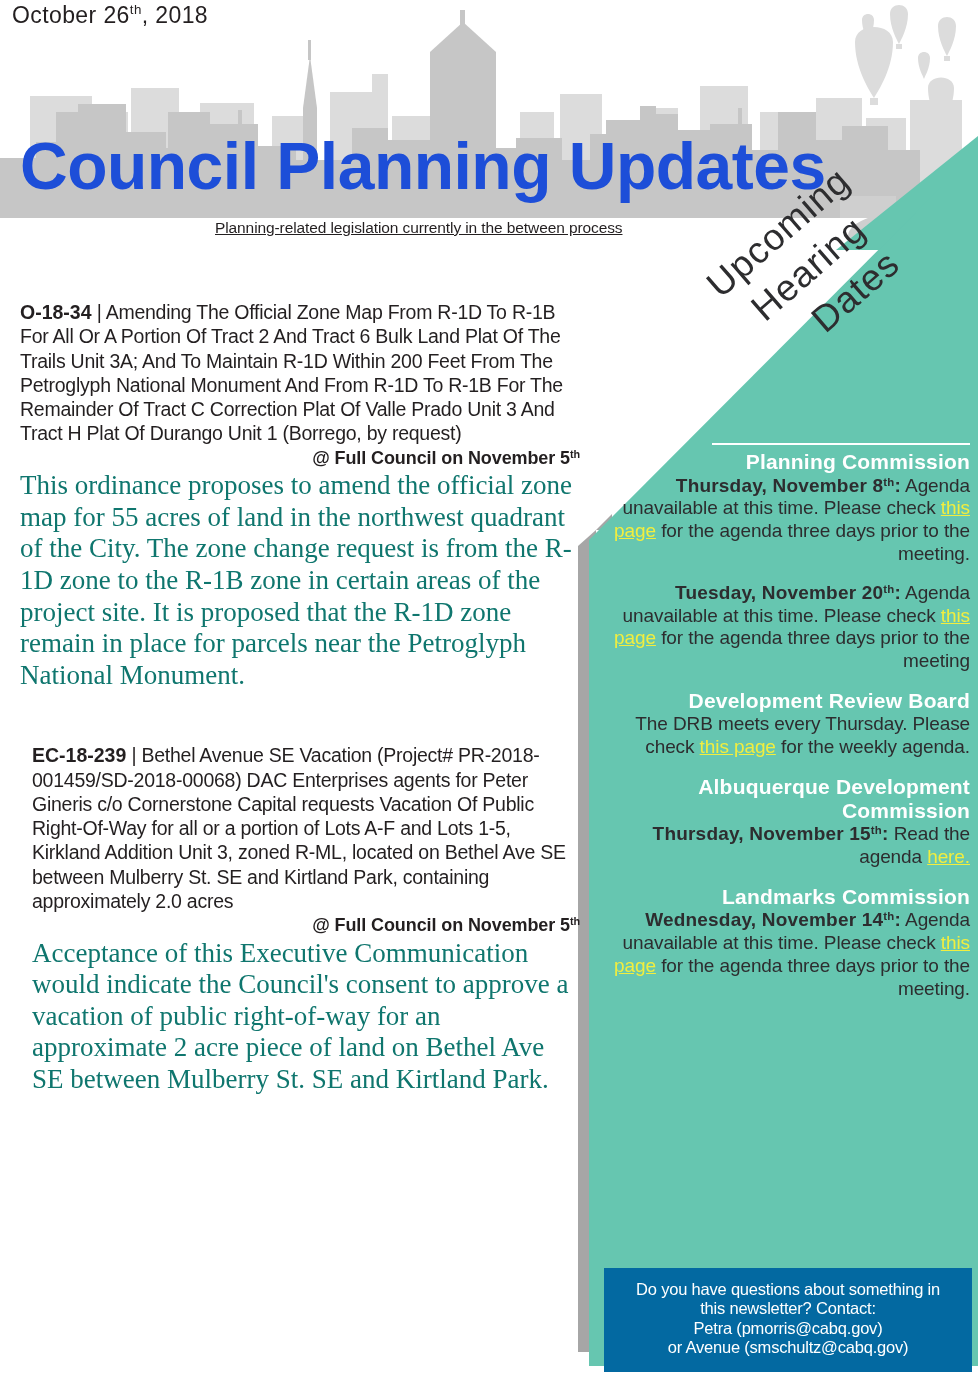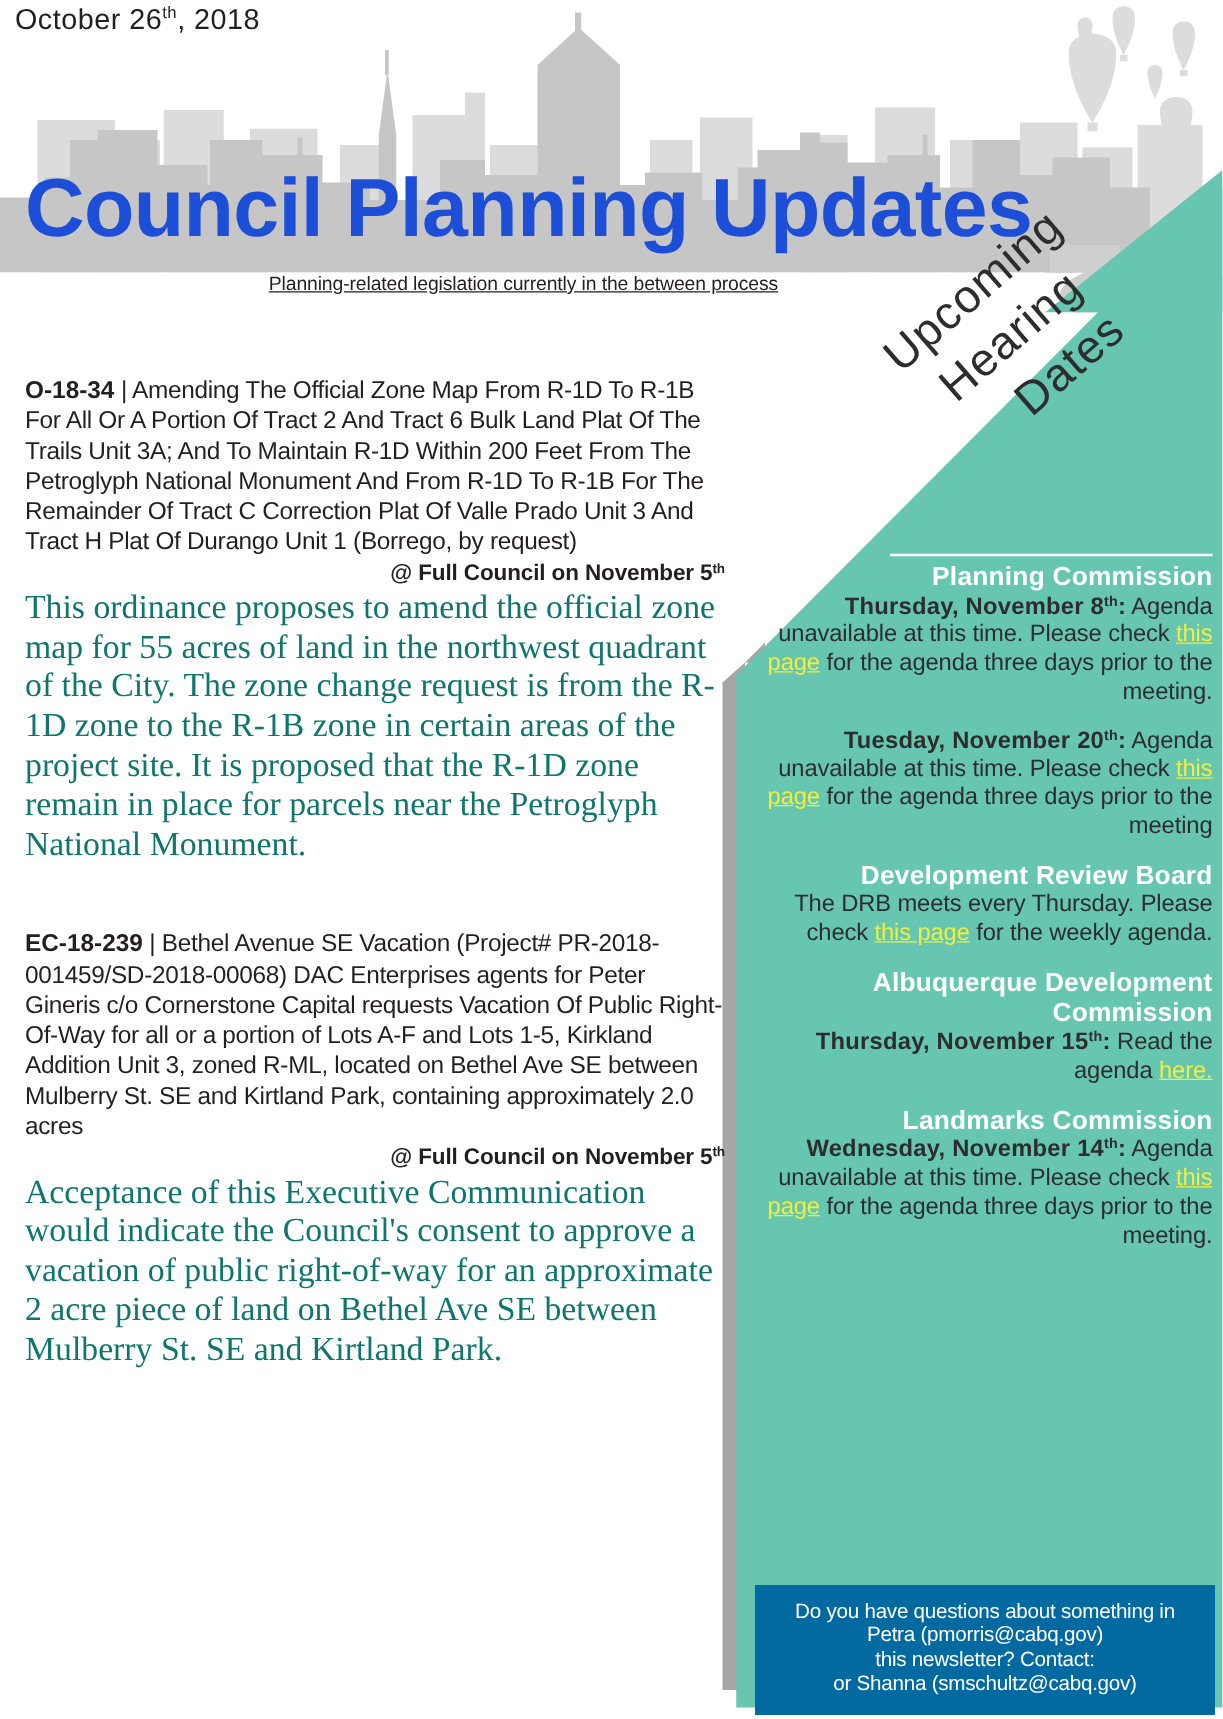--- a/index.html
+++ b/index.html
@@ -343,32 +343,32 @@
     <div class="sb-head">
       <div>Landmarks Commission</div>
     </div>
     <div class="sb-body"><span class="sb-date"><span>Wednesday, November 14</span><sup>th</sup><span>:</span></span><span> Agenda unavailable at this time. Please check </span><a class="sb-link" href="#">this page</a><span> for the agenda three days prior to the meeting.</span></div>
   </div>
 
 </div>
 
 <div id="contact-box">
   <div>Do you have questions about something in</div>
+  <div>this newsletter? Contact:</div>
   <div>Petra (pmorris@cabq.gov)</div>
-  <div>this newsletter? Contact:</div>
-  <div>or Shanna (smschultz@cabq.gov)</div>
+  <div>or Avenue (smschultz@cabq.gov)</div>
 </div>
 
 <div id="articles">
 
   <div class="article">
     <div class="art-title"><span class="code">O-18-34</span><span> |  </span><span>Amending The Official Zone Map From R-1D To R-1B For All Or A Portion Of Tract 2 And Tract 6 Bulk Land Plat Of The Trails Unit 3A; And To Maintain R-1D Within 200 Feet From The Petroglyph National Monument And From R-1D To R-1B For The Remainder Of Tract C Correction Plat Of Valle Prado Unit 3 And Tract H Plat Of Durango Unit 1 (Borrego, by request)</span></div>
     <div class="art-when"><span>@ Full Council on November 5</span><sup>th</sup></div>
     <div class="art-desc">This ordinance proposes to amend the official zone map for 55 acres of land in the northwest quadrant of the City. The zone change request is from the R-1D zone to the R-1B zone in certain areas of the project site. It is proposed that the R-1D zone remain in place for parcels near the Petroglyph National Monument.</div>
   </div>
 
-  <div class="article" style="margin-top:52px;">
+  <div class="article" style="margin-top:52px;margin-left:12px;">
     <div class="art-title"><span class="code">EC-18-239</span><span> | </span><span>Bethel Avenue SE Vacation (Project# PR-2018-001459/SD-2018-00068) DAC Enterprises agents for Peter Gineris c/o Cornerstone Capital requests Vacation Of Public Right-Of-Way for all or a portion of Lots A-F and Lots 1-5, Kirkland Addition Unit 3, zoned R-ML, located on Bethel Ave SE between Mulberry St. SE and Kirtland Park, containing approximately 2.0 acres</span></div>
     <div class="art-when"><span>@ Full Council on November 5</span><sup>th</sup></div>
     <div class="art-desc">Acceptance of this Executive Communication would indicate the Council's consent to approve a vacation of public right-of-way for an approximate 2 acre piece of land on Bethel Ave SE between Mulberry St. SE and Kirtland Park.</div>
   </div>
 
 </div>
 
 </body></html>

